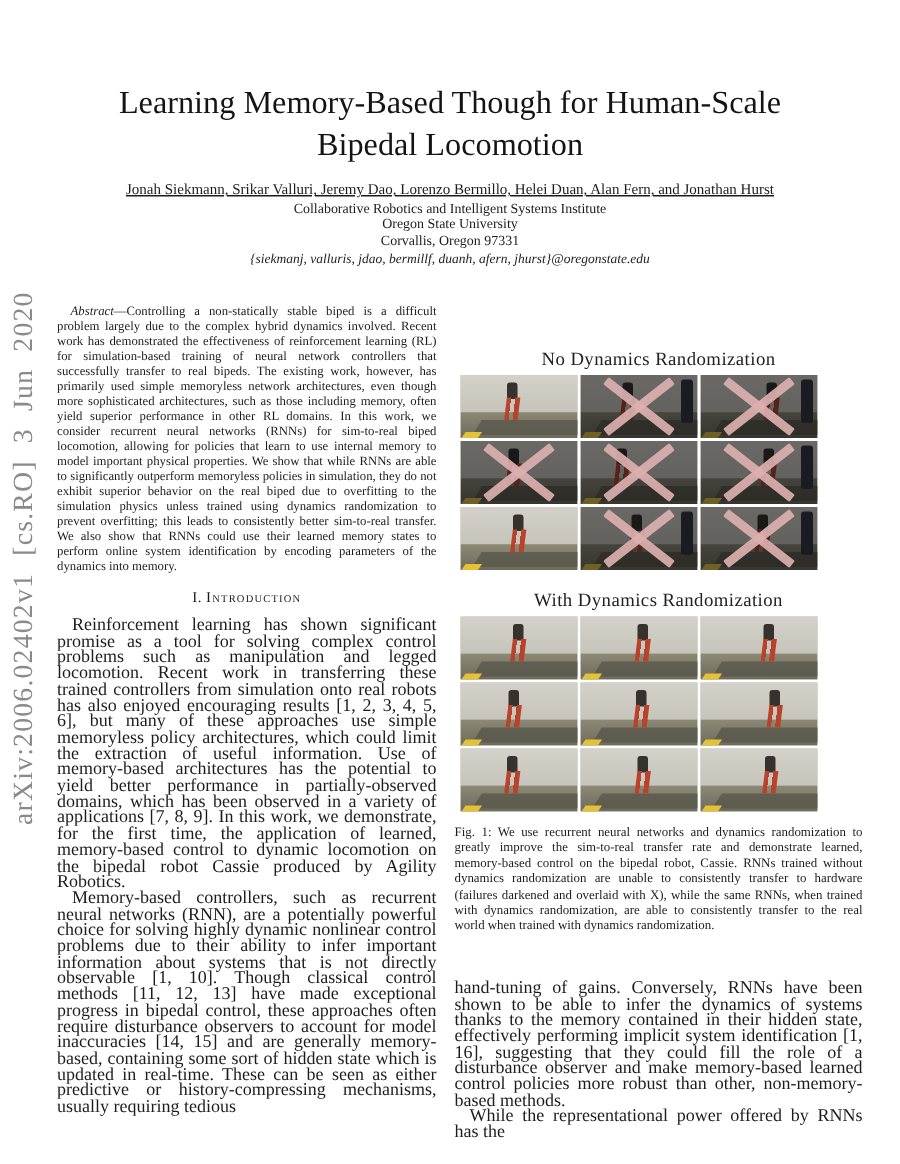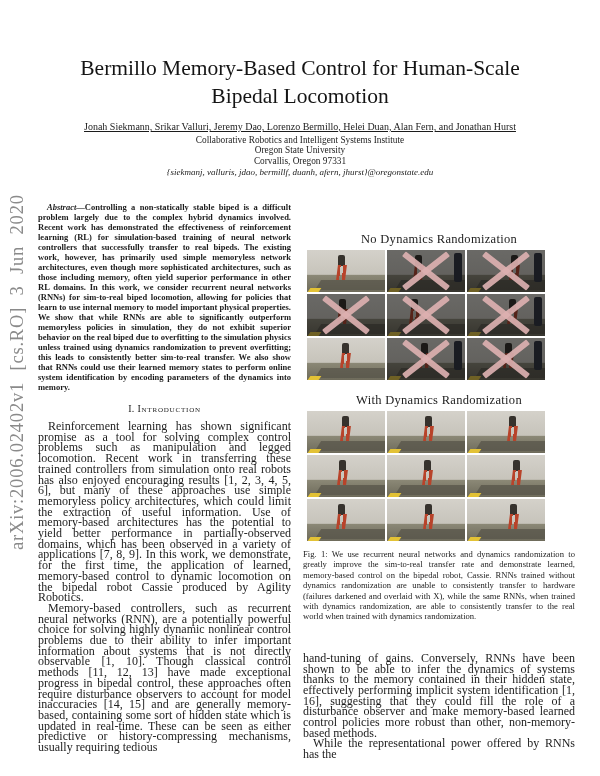--- a/index.html
+++ b/index.html
@@ -19,21 +19,21 @@
   .header { position:absolute; left:60px; top:54px; width:480px; text-align:center; }
   .title { font-size:21.5px; line-height:28px; font-weight:400; color:#141414; }
   .authors { margin-top:11px; font-size:10px;text-decoration:underline; }
   .affil { margin-top:2.5px; font-size:9.3px; }
   .affil-line { line-height:10.6px; }
   .emails { font-style:italic; font-size:9px; margin-top:1px; }
   
   .col-left  { position:absolute; left:38px;  top:202px; width:253px; }
   .col-right { position:absolute; left:303px; top:196px; width:272px;margin-top:36px; }
   .abstract {
-    font-size:8.5px; font-weight:bold; line-height:10px;
+    font-size:8.5px; font-weight:normal; line-height:10px;
     text-align:justify; text-indent:9px; margin:0;
   }
   .abstract .abs-label { font-style:italic; }
   .sec-heading {
     text-align:center; font-size:10px; margin:11px 0 7px 0; font-weight:400;
     letter-spacing:0.3px;
   }
   .sec-heading .sc { font-variant:small-caps; letter-spacing:0.8px; }
   .body-par {
     font-size:12px; line-height:10.7px; text-align:justify; margin:0;font-family:Liberation Serif, serif;
@@ -80,21 +80,21 @@
 </style>
 </head>
 <body>
 
 <div class="page">
 
   <div class="watermark">arXiv:2006.02402v1  [cs.RO]  3 Jun 2020</div>
 
   <div class="header">
     <div class="title">
-      <div>Bermillo Memory-Based Control for Human-Scale</div>
+      <div>Learning Memory-Based Though for Human-Scale</div>
       <div>Bipedal Locomotion</div>
     </div>
     <div class="authors">Jonah Siekmann, Srikar Valluri, Jeremy Dao, Lorenzo Bermillo, Helei Duan, Alan Fern, and Jonathan Hurst</div>
     <div class="affil">
       <div class="affil-line">Collaborative Robotics and Intelligent Systems Institute</div>
       <div class="affil-line">Oregon State University</div>
       <div class="affil-line">Corvallis, Oregon 97331</div>
       <div class="affil-line emails">{siekmanj, valluris, jdao, bermillf, duanh, afern, jhurst}@oregonstate.edu</div>
     </div>
   </div>

